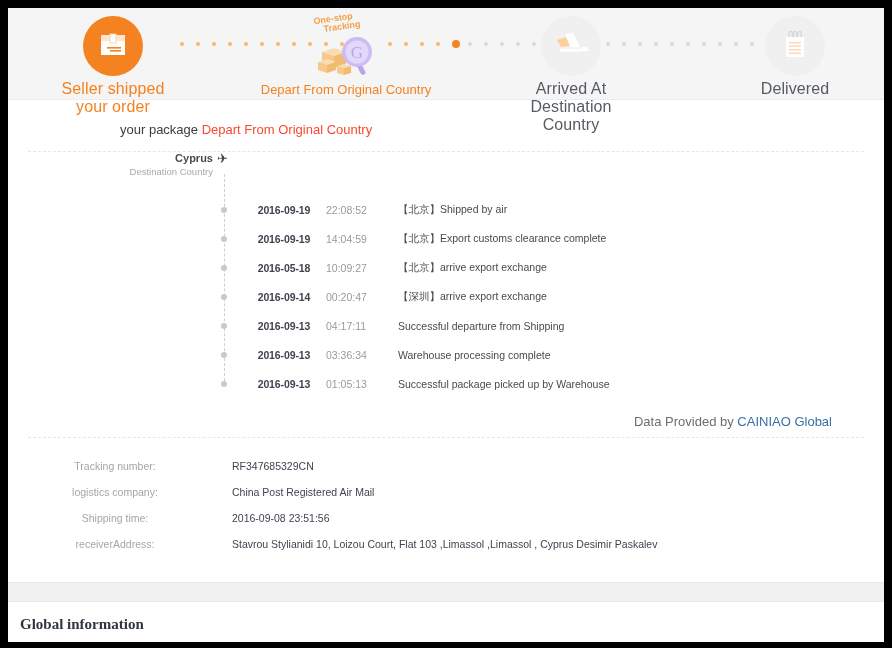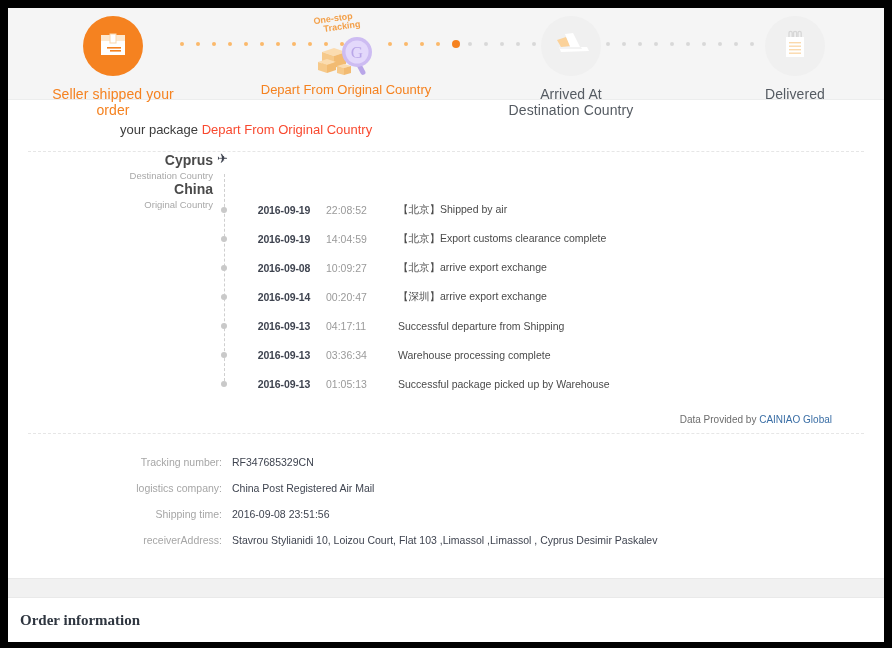--- a/index.html
+++ b/index.html
@@ -48,22 +48,22 @@
     text-align: center;
   }
   .step .circle {
     width: 60px; height: 60px; border-radius: 50%;
     margin: 0 auto;
     background: #f0f0f0;
     position: relative;
   }
   .step.active .circle { background: #f58220; }
   .step .label {
-    margin-top: 10px;
-    font-size: 14px;
+    margin-top: 4px;
+    font-size: 16px;
     color: #555b62;
     letter-spacing: .1px;
   }
   .step.active .label { color: #f58220; }
 
   .logo-wrap {
     position: absolute;
     top: 6px;
     width: 120px;
     text-align: center;
@@ -107,21 +107,21 @@
     width: 0;
     height: 212px;
     border-left: 1px dashed #cfcfcf;
   }
   .country {
     position: absolute;
     left: 0; width: 205px;
     text-align: right;
     line-height: 1.25;
   }
-  .country .name { font-size: 14px; color: #4a4a4a; font-weight: bold; margin-left: 44px; }
+  .country .name { font-size: 11px; color: #4a4a4a; font-weight: bold; margin-left: 44px; }
   .country .sub  { font-size: 9.5px; color: #a8a8a8; }
   .plane-ic {
     position: absolute;
     left: 209px;
     font-size: 13px;
     color: #3f4450;
     line-height: 1;
   }
 
   .tl-row {
@@ -151,34 +151,34 @@
     color: #9a9a9a;
   }
   .tl-row .desc {
     color: #4a4a4a;
     margin-left: 8px;
   }
 
   .provided {
     text-align: right;
     padding: 10px 52px 8px 0;
-    font-size: 10px;
+    font-size: 13px;
     color: #6d6d6d;
   }
   .provided a { color: #3a6ea5; text-decoration: none; }
 
   .detail-list { padding: 22px 0 18px 0; }
   .detail-row {
     display: flex;
     font-size: 10.5px;
     margin-bottom: 14px;
   }
   .detail-row .k {
     width: 224px;
-    text-align: right;
+    text-align: center;
     color: #a6a6a6;
     padding-right: 10px;
   }
   .detail-row .v { color: #3f4450; }
 
   .grey-band {
     height: 20px;
     background: #f1f1f1;
     border-top: 1px solid #e9e9e9;
     border-bottom: 1px solid #e9e9e9;
@@ -327,42 +327,38 @@
 
     <div class="timeline">
       <div class="vline"></div>
 
       <div class="country" style="top:0px;">
         <div class="name">Cyprus</div>
         <div class="sub">Destination Country</div>
       </div>
       <div class="plane-ic" style="top:0px;">✈</div>
 
-      <div class="country" style="top:29px;">
-        <div class="name">China</div>
-        <div class="sub">Original Country</div>
-      </div>
 
       <div style="height:29px;"></div>
 
       <div class="tl-row">
         <span class="bullet"></span>
         <span class="date">2016-09-19</span>
         <span class="time">22:08:52</span>
         <span class="desc">【北京】Shipped by air</span>
       </div>
       <div class="tl-row">
         <span class="bullet"></span>
         <span class="date">2016-09-19</span>
         <span class="time">14:04:59</span>
         <span class="desc">【北京】Export customs clearance complete</span>
       </div>
       <div class="tl-row">
         <span class="bullet"></span>
-        <span class="date">2016-09-08</span>
+        <span class="date">2016-05-18</span>
         <span class="time">10:09:27</span>
         <span class="desc">【北京】arrive export exchange</span>
       </div>
       <div class="tl-row">
         <span class="bullet"></span>
         <span class="date">2016-09-14</span>
         <span class="time">00:20:47</span>
         <span class="desc">【深圳】arrive export exchange</span>
       </div>
       <div class="tl-row">
@@ -407,18 +403,18 @@
       </div>
       <div class="detail-row">
         <span class="k">receiverAddress:</span>
         <span class="v">Stavrou Stylianidi 10, Loizou Court, Flat 103 ,Limassol ,Limassol , Cyprus  Desimir Paskalev</span>
       </div>
     </div>
 
     <div class="grey-band"></div>
 
     <div class="order-section">
-      <div class="order-title">Order information</div>
+      <div class="order-title">Global information</div>
 
     </div>
 
   </div>
 </div>
 
 </body></html>

